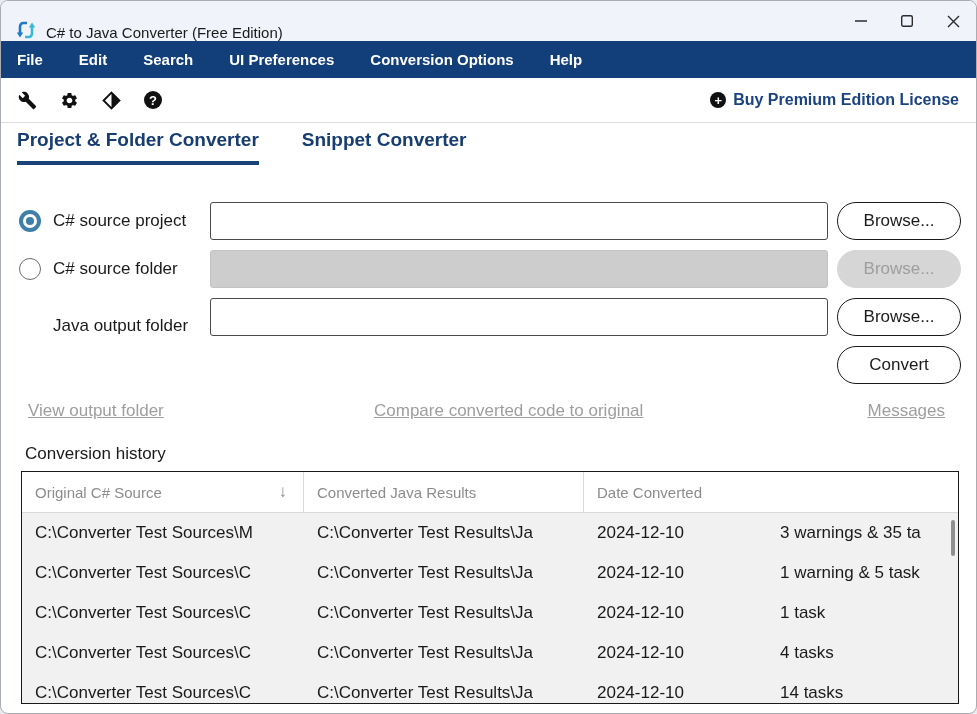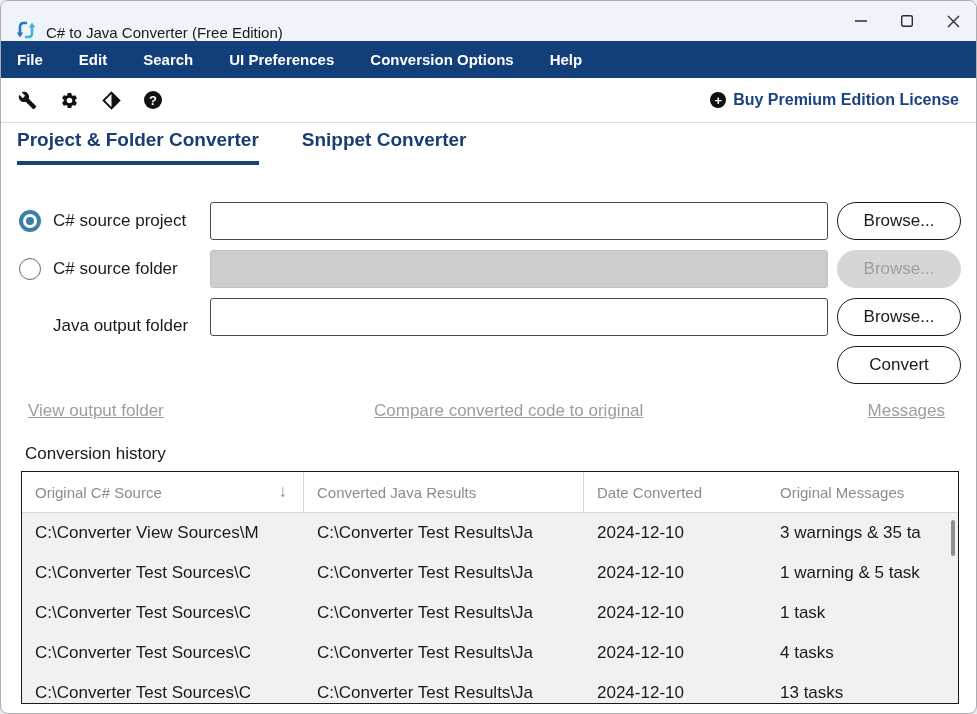--- a/index.html
+++ b/index.html
@@ -193,25 +193,24 @@
   <div class="history-label">Conversion history</div>
 
   <div class="table">
     <div class="thead">
       <div class="th sep">
         <span>Original C# Source</span>
         <span class="sort-arrow">↓</span>
       </div>
       <div class="th sep">Converted Java Results</div>
       <div class="th">Date Converted</div>
-      <div class="th">Original Messages</div>
     </div>
     <div>
         <div class="trow">
-          <div class="tcell">C:\Converter View Sources\M</div>
+          <div class="tcell">C:\Converter Test Sources\M</div>
           <div class="tcell">C:\Converter Test Results\Ja</div>
           <div class="tcell">2024-12-10</div>
           <div class="tcell">3 warnings &amp; 35 ta</div>
         </div>
         <div class="trow">
           <div class="tcell">C:\Converter Test Sources\C</div>
           <div class="tcell">C:\Converter Test Results\Ja</div>
           <div class="tcell">2024-12-10</div>
           <div class="tcell">1 warning &amp; 5 task</div>
         </div>
@@ -224,19 +223,19 @@
         <div class="trow">
           <div class="tcell">C:\Converter Test Sources\C</div>
           <div class="tcell">C:\Converter Test Results\Ja</div>
           <div class="tcell">2024-12-10</div>
           <div class="tcell">4 tasks</div>
         </div>
         <div class="trow">
           <div class="tcell">C:\Converter Test Sources\C</div>
           <div class="tcell">C:\Converter Test Results\Ja</div>
           <div class="tcell">2024-12-10</div>
-          <div class="tcell">13 tasks</div>
+          <div class="tcell">14 tasks</div>
         </div>
       </div>
     <div class="scroll-thumb"></div>
   </div>
 
 </div>
 
 </body></html>

